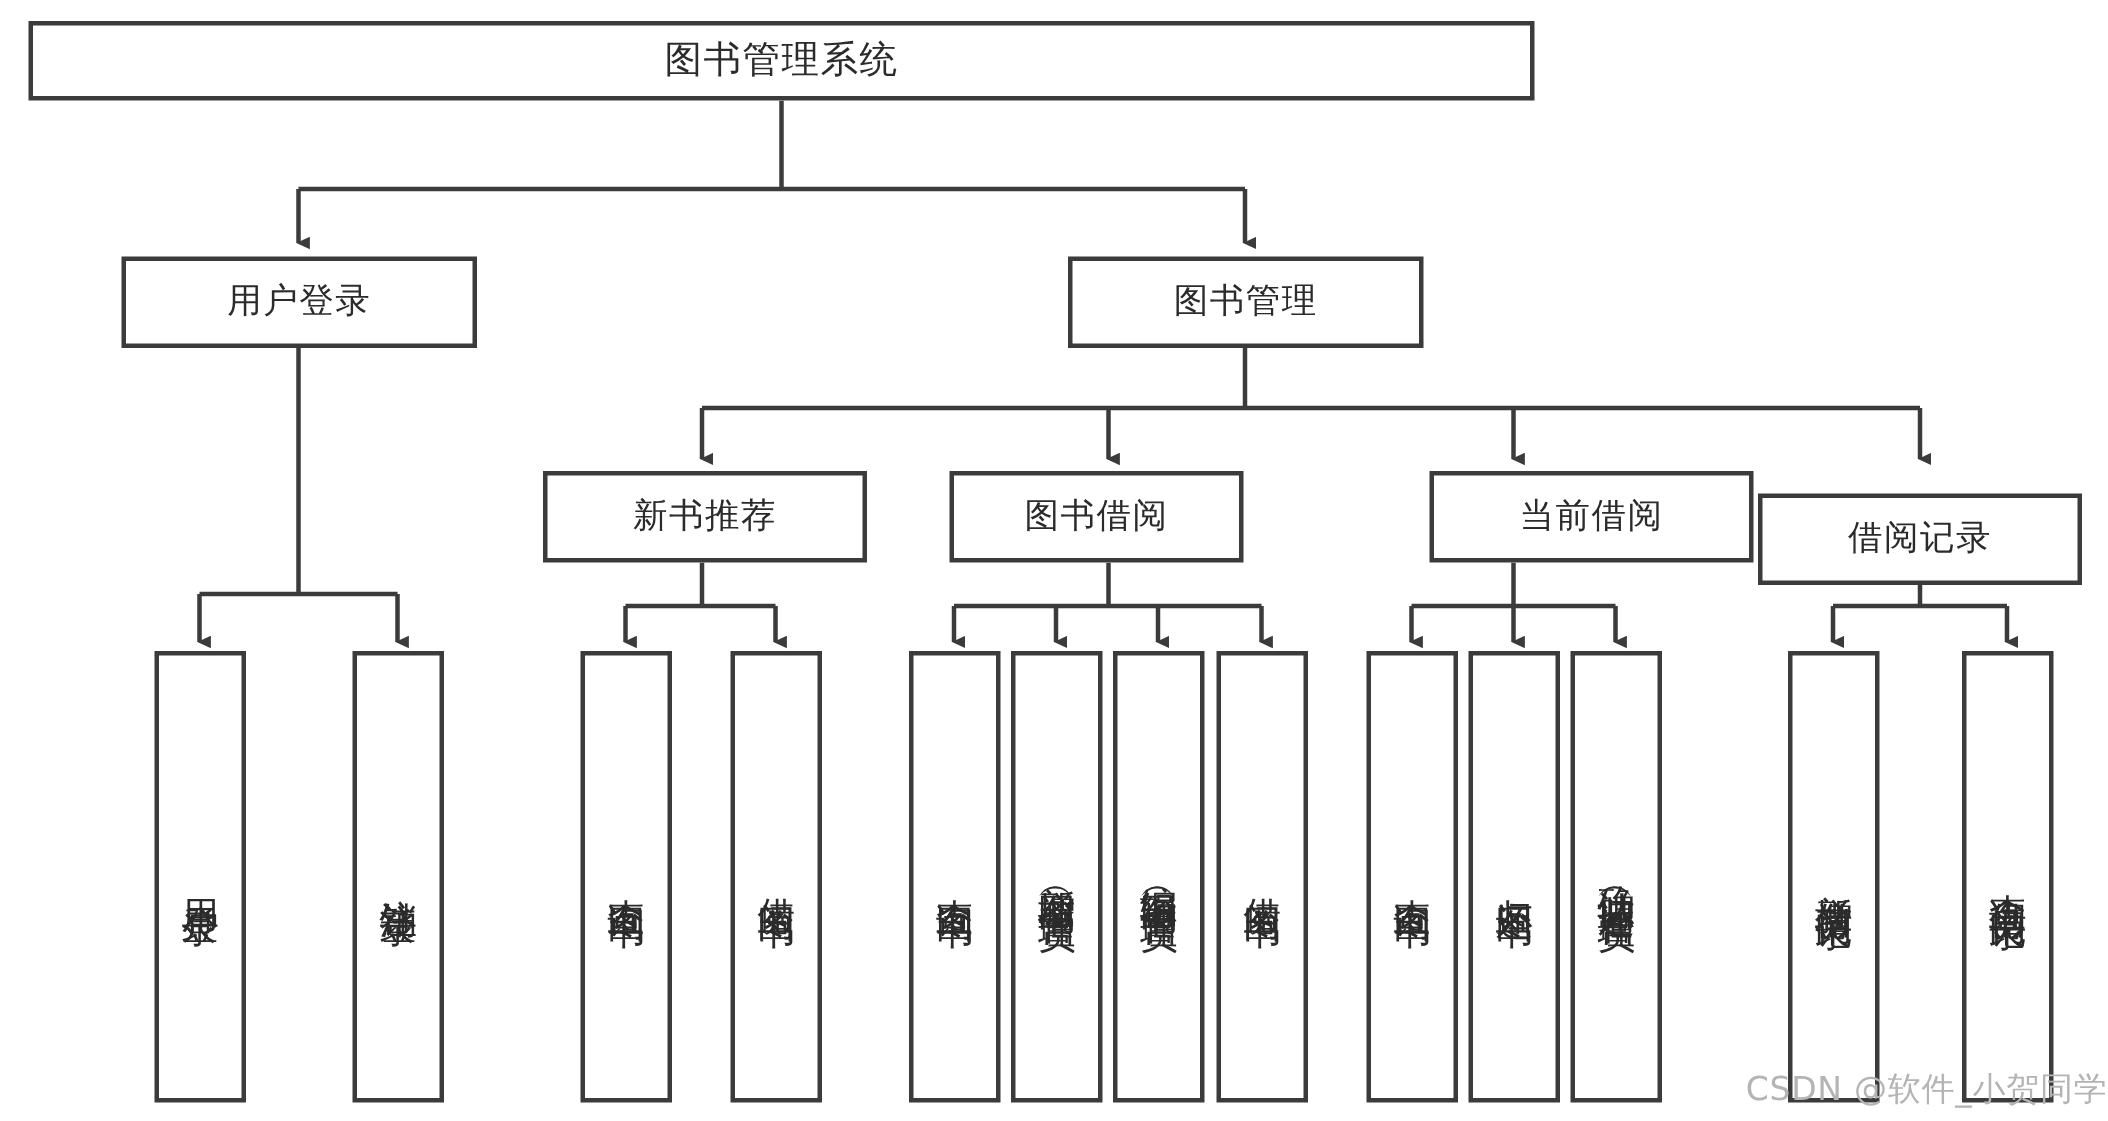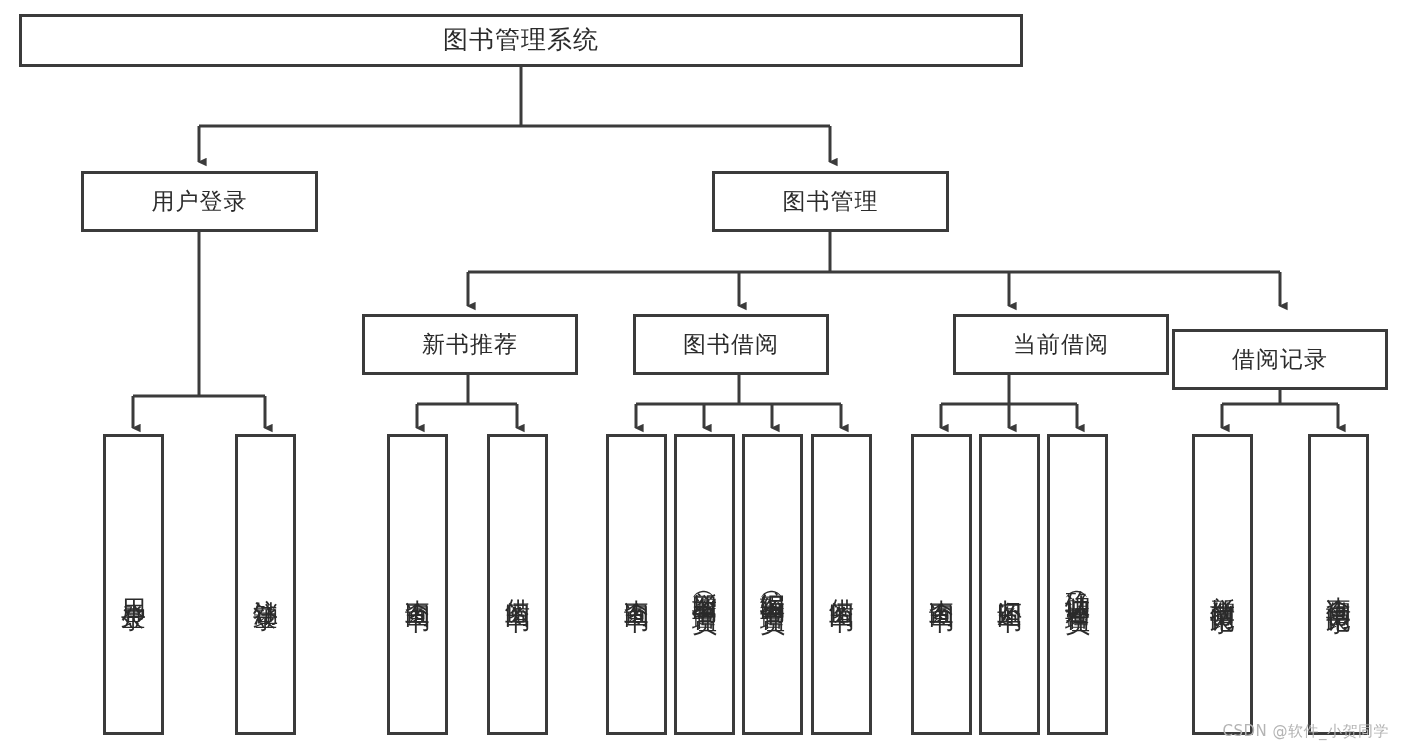--- a/index.html
+++ b/index.html
@@ -56,23 +56,23 @@
     font-size: 25px;
     letter-spacing: 3px;
     line-height: 1;
     white-space: nowrap;
   }
   #root-node .label {
     font-size: 25px;
   }
   #watermark {
     position: absolute;
-    right: 16px;
+    right: 0;
     bottom: 6px;
-    font-size: 15px;
+    font-size: 22px;
     color: #b4b4b4;
     white-space: nowrap;
     letter-spacing: 0.5px;
   }
 </style>
 </head>
 <body>
 
 <div id="diagram-root">
 

